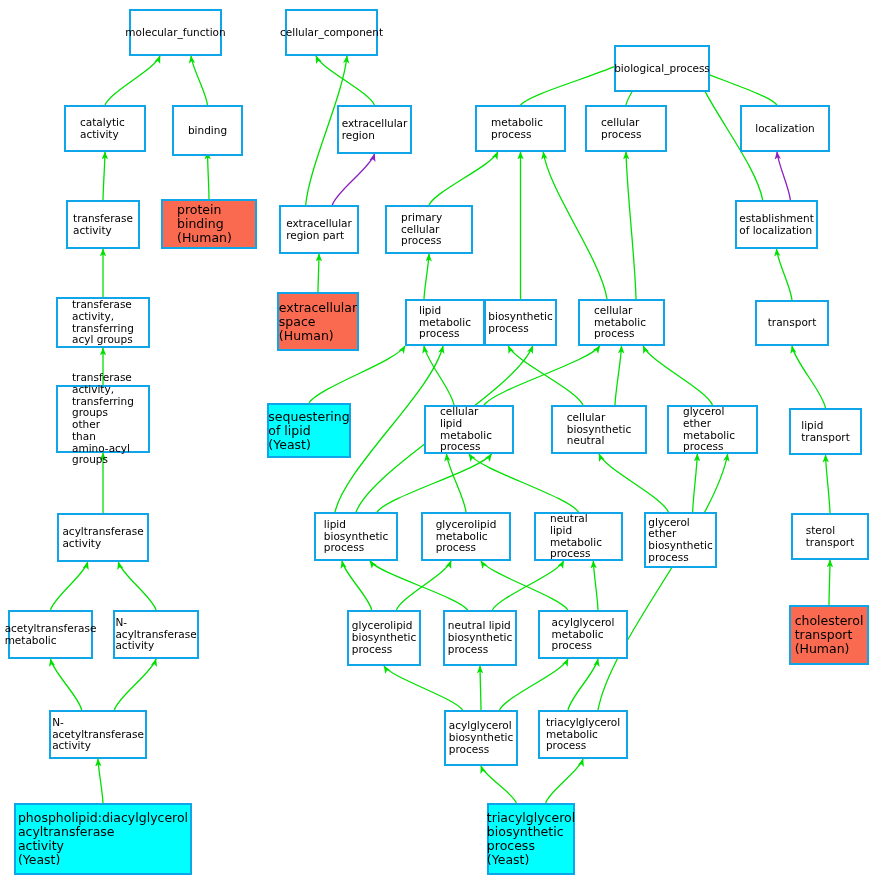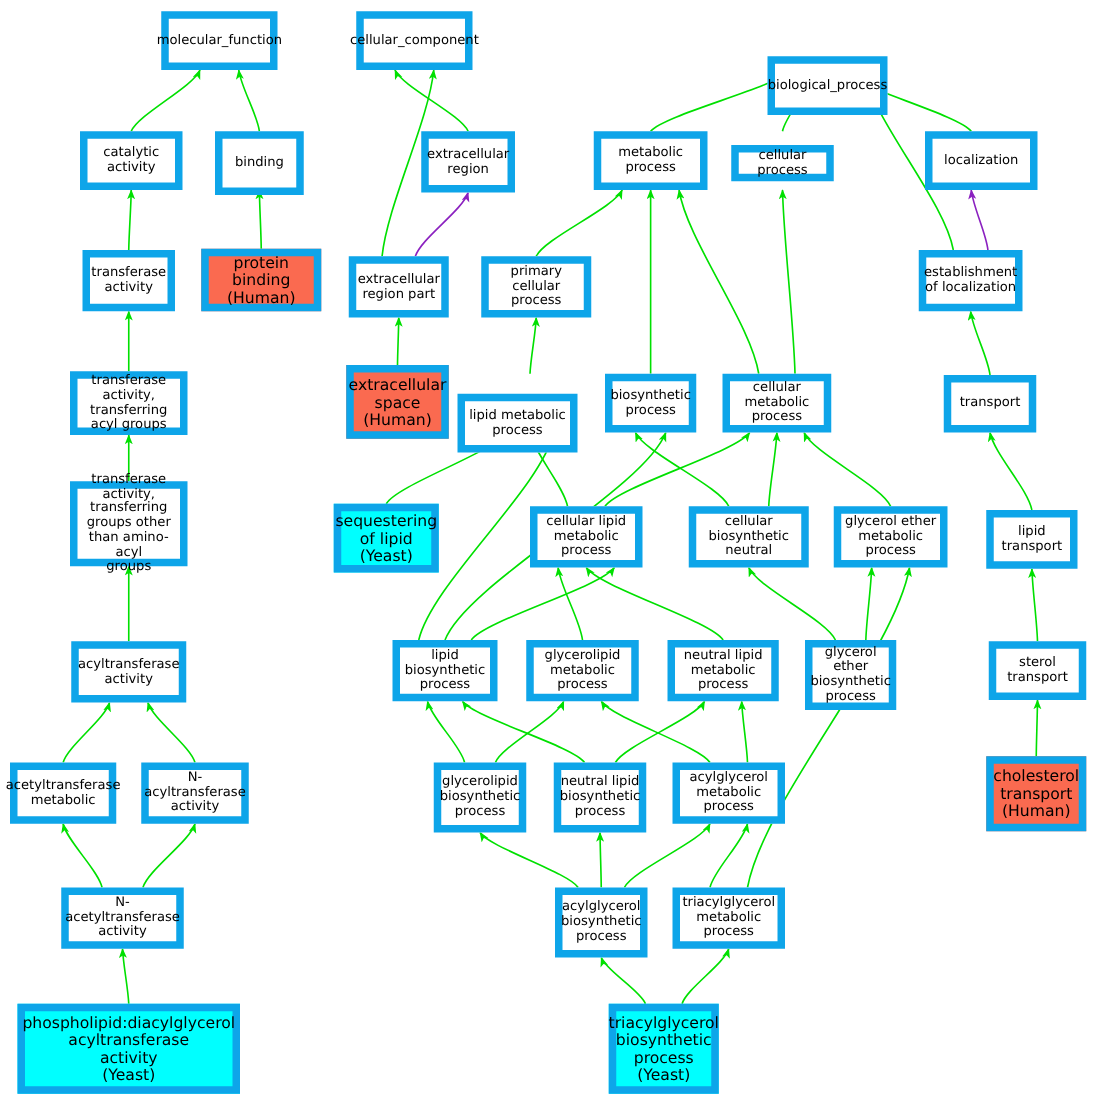--- a/index.html
+++ b/index.html
@@ -7,30 +7,29 @@
     position:relative;
     width:874px;height:882px;
     background:#ffffff;
     font-family:"DejaVu Sans","Liberation Sans",sans-serif;
     overflow:hidden;
   }
   svg#edges{position:absolute;left:0;top:0;width:874px;height:882px;pointer-events:none;}
   .node{
     position:absolute;
     box-sizing:border-box;
-    border:6px solid #0ea5e9;
+    border:2px solid #0ea5e9;
     background:#ffffff;
     display:flex;
     align-items:center;
     justify-content:center;
-    text-align:center;
     color:#000000;
     line-height:1.12;
     white-space:pre-line;
-    padding:0 2px;
+    padding:0 14px;
     z-index:3;
   }
   .node.human{background:#fa6a50;font-size:12.5px;}
   .node.yeast{background:#00ffff;font-size:12.5px;}
   .node.plain{font-size:10.5px;}
   .node.root{font-size:10.5px;}
 </style>
 </head>
 <body>
 
@@ -105,39 +104,39 @@
   </svg>
   <div id="node-layer">
       <div class="node root" style="left: 129px; top: 9px; width: 93px; height: 47px;">molecular_function</div>
       <div class="node root" style="left: 285px; top: 9px; width: 93px; height: 47px;">cellular_component</div>
       <div class="node root" style="left: 614px; top: 9px; width: 96px; height: 47px; margin-top: 36px;">biological_process</div>
       <div class="node plain" style="left: 64px; top: 105px; width: 82px; height: 47px;">catalytic activity</div>
       <div class="node plain" style="left: 172px; top: 105px; width: 71px; height: 51px;">binding</div>
       <div class="node plain" style="left: 337px; top: 105px; width: 75px; height: 49px;">extracellular
 region</div>
       <div class="node plain" style="left: 475px; top: 105px; width: 91px; height: 47px;">metabolic process</div>
-      <div class="node plain" style="left: 585px; top: 116px; width: 82px; height: 29px;">cellular process</div>
+      <div class="node plain" style="left: 585px; top: 105px; width: 82px; height: 47px;">cellular process</div>
       <div class="node plain" style="left: 740px; top: 105px; width: 90px; height: 47px;">localization</div>
       <div class="node plain" style="left: 66px; top: 200px; width: 74px; height: 49px;">transferase
 activity</div>
       <div class="node human" style="left: 161px; top: 199px; width: 96px; height: 50px;">protein binding
 (Human)</div>
       <div class="node plain" style="left: 279px; top: 205px; width: 80px; height: 49px;">extracellular
 region part</div>
       <div class="node plain" style="left: 385px; top: 205px; width: 88px; height: 49px;">primary cellular
 process</div>
       <div class="node plain" style="left: 735px; top: 200px; width: 83px; height: 49px;">establishment
 of localization</div>
       <div class="node plain" style="left: 56px; top: 297px; width: 94px; height: 51px;">transferase
 activity, transferring
 acyl groups</div>
       <div class="node human" style="left: 277px; top: 292px; width: 82px; height: 59px;">extracellular
 space
 (Human)</div>
-      <div class="node plain" style="left: 366px; top: 299px; width: 96px; height: 47px; margin-top: 16px;">lipid metabolic
+      <div class="node plain" style="left: 405px; top: 299px; width: 80px; height: 47px;">lipid metabolic
 process</div>
       <div class="node plain" style="left: 484px; top: 299px; width: 73px; height: 47px;">biosynthetic
 process</div>
       <div class="node plain" style="left: 578px; top: 299px; width: 87px; height: 47px;">cellular metabolic
 process</div>
       <div class="node plain" style="left: 755px; top: 300px; width: 74px; height: 46px;">transport</div>
       <div class="node plain" style="left: 56px; top: 385px; width: 94px; height: 68px;">transferase
 activity, transferring
 groups other
 than amino-acyl

